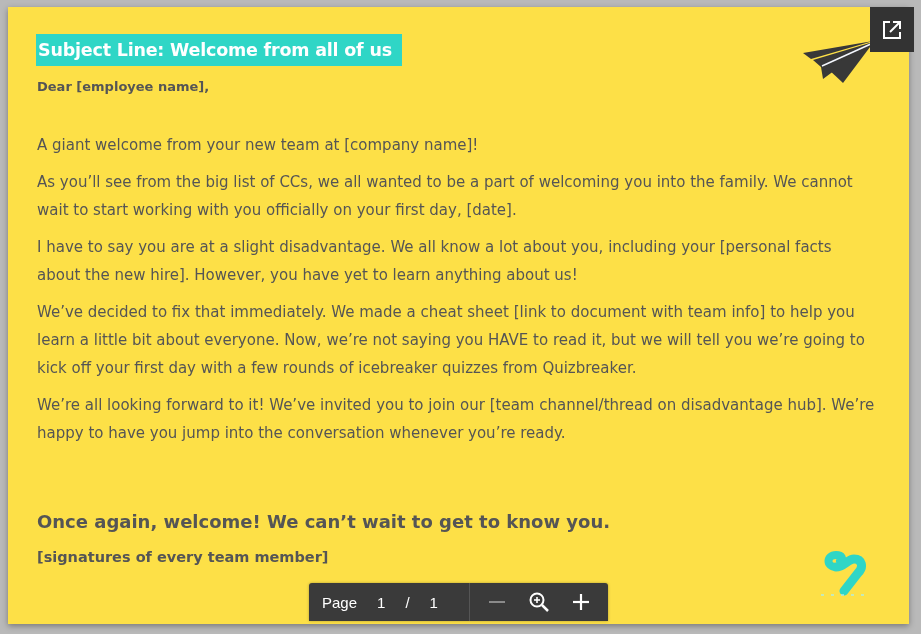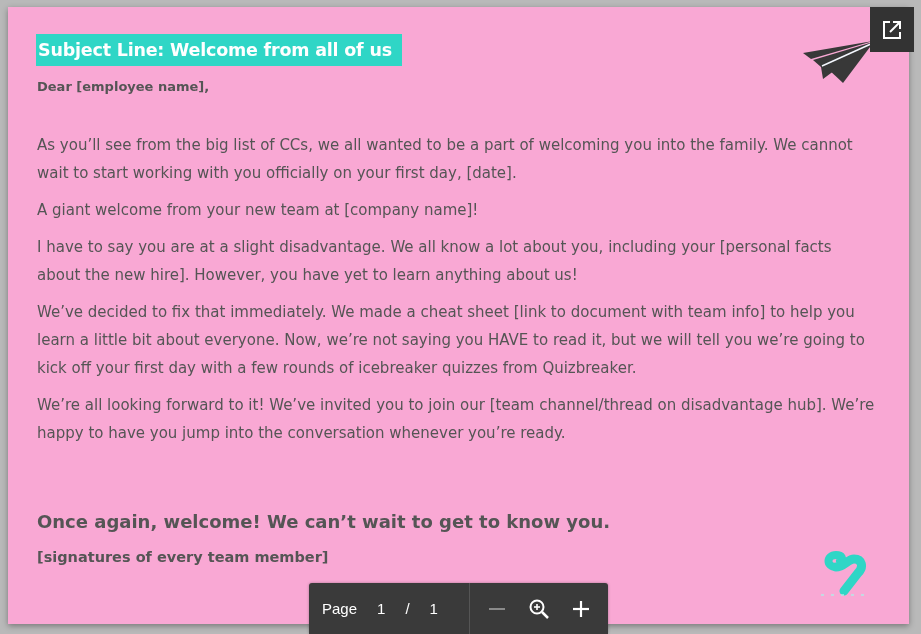--- a/index.html
+++ b/index.html
@@ -4,21 +4,21 @@
 <style>
   html, body { margin: 0; padding: 0; }
   body {
     width: 921px; height: 634px; overflow: hidden;
     background: #b9b9b9;
     position: relative;
     font-family: "DejaVu Sans", sans-serif;
   }
   .page {
     position: absolute; left: 8px; top: 7px; width: 901px; height: 617px;
-    background: #f9a8d4;
+    background: #fde047;
     box-shadow: 0 2px 6px rgba(0,0,0,0.35);
   }
   .subject {
     position: absolute; left: 28px; top: 27px;
     height: 32px; padding: 0 10px 0 2px;
     background: #2fd6c6; color: #ffffff;
     font-weight: bold; font-size: 17.5px; line-height: 32px;
     letter-spacing: -0.2px;
   }
   .greeting {
@@ -41,21 +41,21 @@
   .plane { position: absolute; left: 795px; top: 32px; }
   .logo { position: absolute; left: 814px; top: 542px; }
   .logo-dots { position: absolute; left: 821px; top: 594px; width: 50px; height: 2px;
     background: repeating-linear-gradient(90deg, #aeeee7 0 3px, transparent 3px 10px); opacity: .7; }
   .popout {
     position: absolute; left: 870px; top: 7px; width: 44px; height: 45px;
     background: #333333; display: flex; align-items: center; justify-content: center;
     cursor: pointer;
   }
   .toolbar {
-    position: absolute; left: 309px; top: 583px; width: 299px; height: 51px;
+    position: absolute; left: 309px; top: 583px; width: 299px; height: 38px;
     background: #3a3a3a; border-radius: 3px 3px 0 0;
     display: flex; align-items: center; color: #ffffff;
     font-family: "Liberation Sans", sans-serif; font-size: 15px;
     box-shadow: 0 0 3px rgba(0,0,0,0.3);
   }
   .tb-left { display: flex; align-items: center; height: 100%; width: 160px; padding-left: 13px; box-sizing: border-box; }
   .tb-label { margin-right: 20px; }
   .tb-num { margin-right: 20px; }
   .tb-sep-slash { margin-right: 20px; }
   .tb-divider { width: 1px; height: 100%; background: #555555; }
@@ -63,22 +63,22 @@
   .tb-btn { width: 30px; height: 30px; display: flex; align-items: center; justify-content: center; cursor: pointer; }
 </style>
 </head>
 <body>
 
 <div class="page">
   <div class="subject">Subject Line: Welcome from all of us</div>
   <div class="greeting">Dear [employee name],</div>
 
   <div class="body-text">
+    <p>A giant welcome from your new team at [company name]!</p>
     <p>As you’ll see from the big list of CCs, we all wanted to be a part of welcoming you into the family. We cannot wait to start working with you officially on your first day, [date].</p>
-    <p>A giant welcome from your new team at [company name]!</p>
     <p>I have to say you are at a slight disadvantage. We all know a lot about you, including your [personal facts about the new hire]. However, you have yet to learn anything about us!</p>
     <p>We’ve decided to fix that immediately. We made a cheat sheet [link to document with team info] to help you learn a little bit about everyone. Now, we’re not saying you HAVE to read it, but we will tell you we’re going to kick off your first day with a few rounds of icebreaker quizzes from Quizbreaker.</p>
     <p>We’re all looking forward to it! We’ve invited you to join our [team channel/thread on disadvantage hub]. We’re happy to have you jump into the conversation whenever you’re ready.</p>
   </div>
 
   <div class="closing">Once again, welcome! We can’t wait to get to know you.</div>
   <div class="signature">[signatures of every team member]</div>
 
   <svg class="plane" width="72" height="44" viewBox="0 0 72 44">
     <polygon points="0,14 70,2 8,20" fill="#383838"></polygon>

